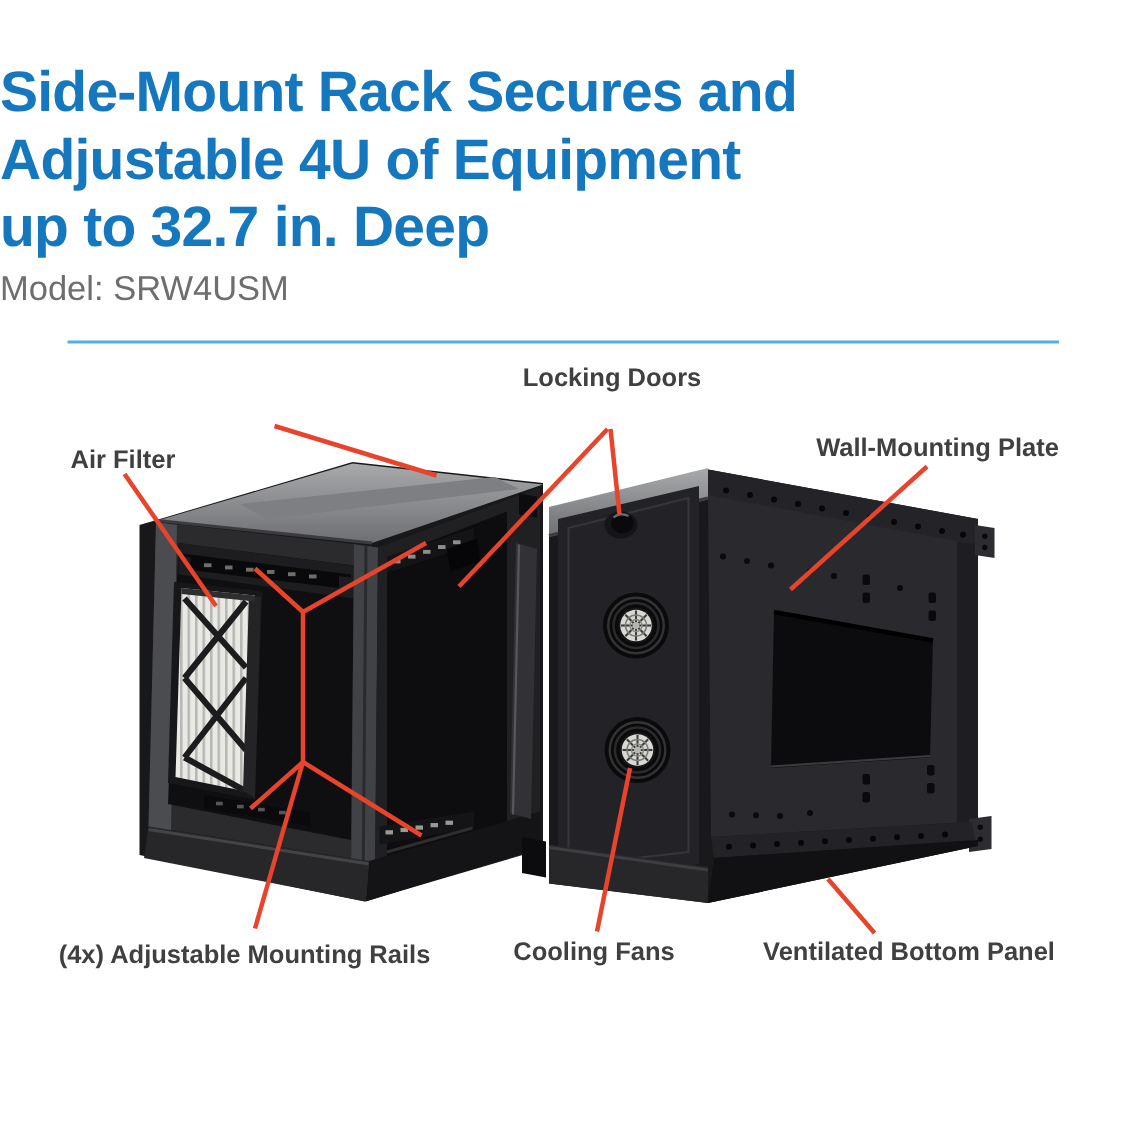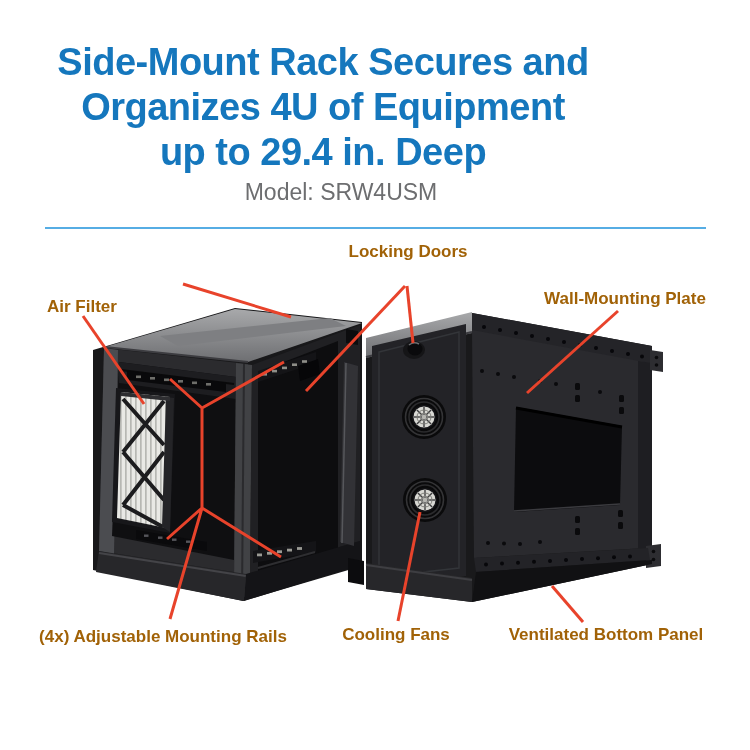--- a/index.html
+++ b/index.html
@@ -1,43 +1,43 @@
 <!DOCTYPE html>
 <html><head>
 <meta charset="utf-8">
 <style>
   html,body{margin:0;padding:0;background:#fff;}
   .canvas{
     position:relative;width:750px;height:750px;background:#ffffff;overflow:hidden;
     font-family:"Liberation Sans","DejaVu Sans",sans-serif;
   }
-  .title-block{position:absolute;left:0;top:40px;width:646px;text-align:center;}
+  .title-block{position:absolute;left:0;top:40px;width:646px;text-align:left;}
   .title-line{
     font-size:38px;font-weight:bold;color:#1577bd;line-height:45px;letter-spacing:-0.5px;
   }
   .model-line{
-    margin-top:4px;font-size:23px;font-weight:400;color:#6d6e70;line-height:26px;padding-left:36px;
+    margin-top:4px;font-size:23px;font-weight:400;color:#6d6e70;line-height:26px;
   }
   .divider{position:absolute;left:45px;top:227px;width:661px;height:2px;background:#56ade4;}
   .callout{
-    position:absolute;font-size:17px;font-weight:bold;color:#a16207;
+    position:absolute;font-size:17px;font-weight:bold;color:#404040;
     white-space:nowrap;line-height:21px;
   }
   .centered{transform:translateX(-50%);text-align:center;}
   svg{position:absolute;left:0;top:0;}
 </style>
 </head>
 <body>
 
 <div class="canvas">
 
   <div class="title-block">
     <div class="title-line">Side-Mount Rack Secures and</div>
-    <div class="title-line">Organizes 4U of Equipment</div>
-    <div class="title-line">up to 29.4 in. Deep</div>
+    <div class="title-line">Adjustable 4U of Equipment</div>
+    <div class="title-line">up to 32.7 in. Deep</div>
     <div class="model-line">Model: SRW4USM</div>
   </div>
 
   <div class="divider"></div>
 
   <svg width="750" height="750" viewBox="0 0 750 750">
     <defs>
       <linearGradient id="capGrad" x1="0" y1="0" x2="0" y2="1">
         <stop offset="0" stop-color="#a8a9ab"></stop>
           <stop offset="1" stop-color="#6e6f72"></stop>

